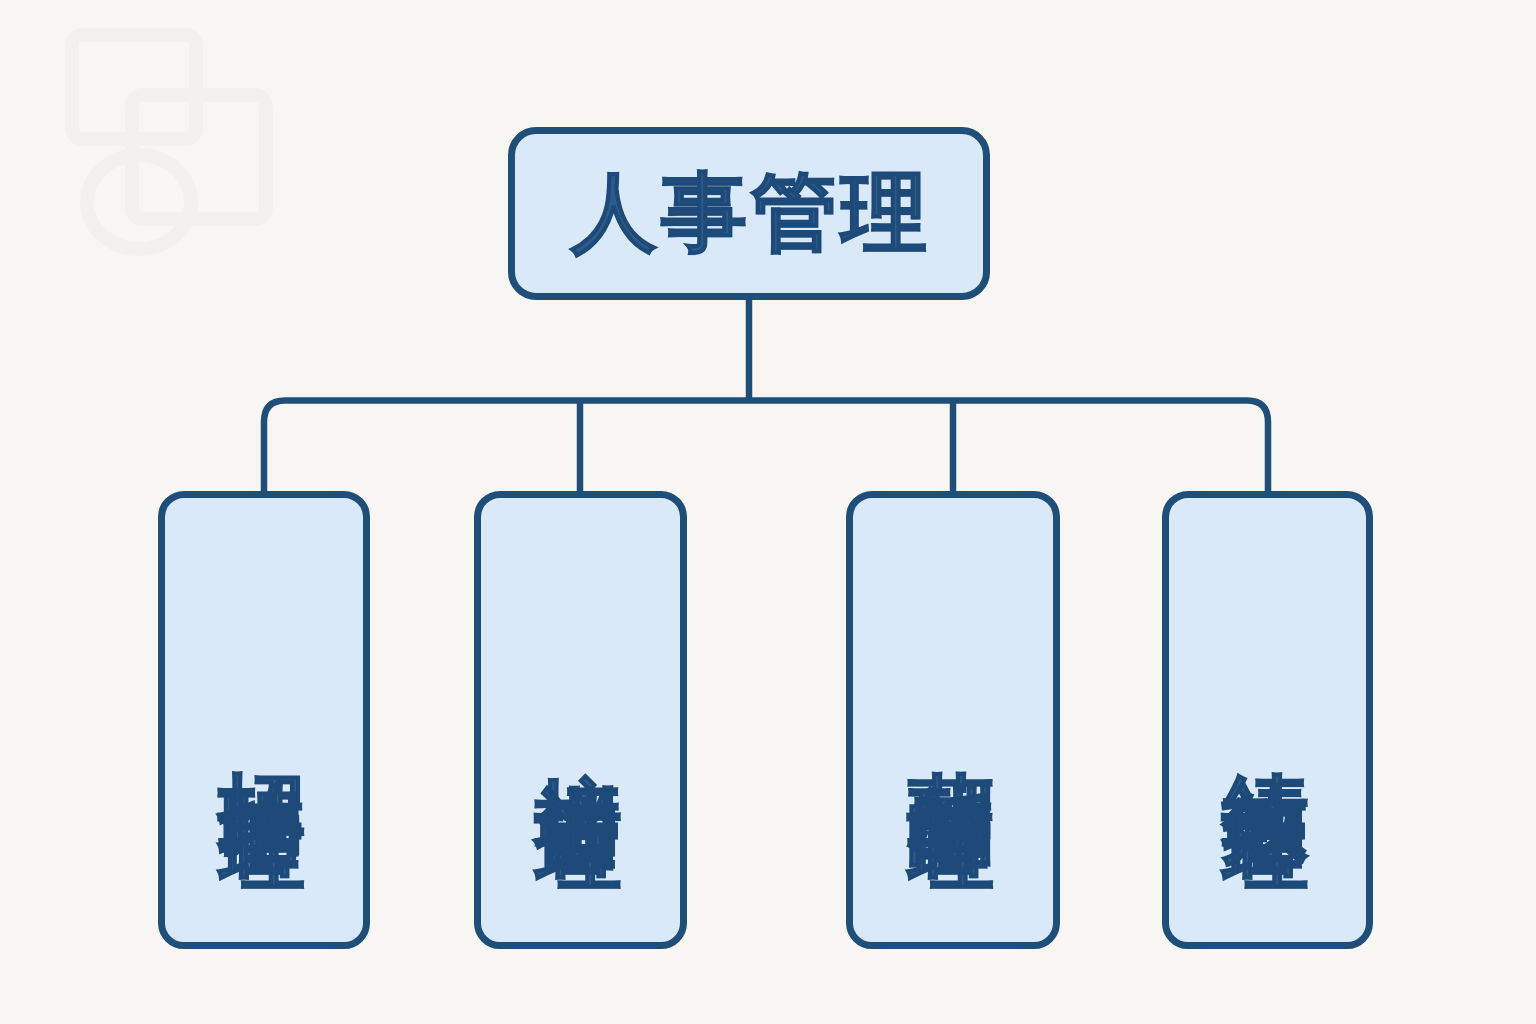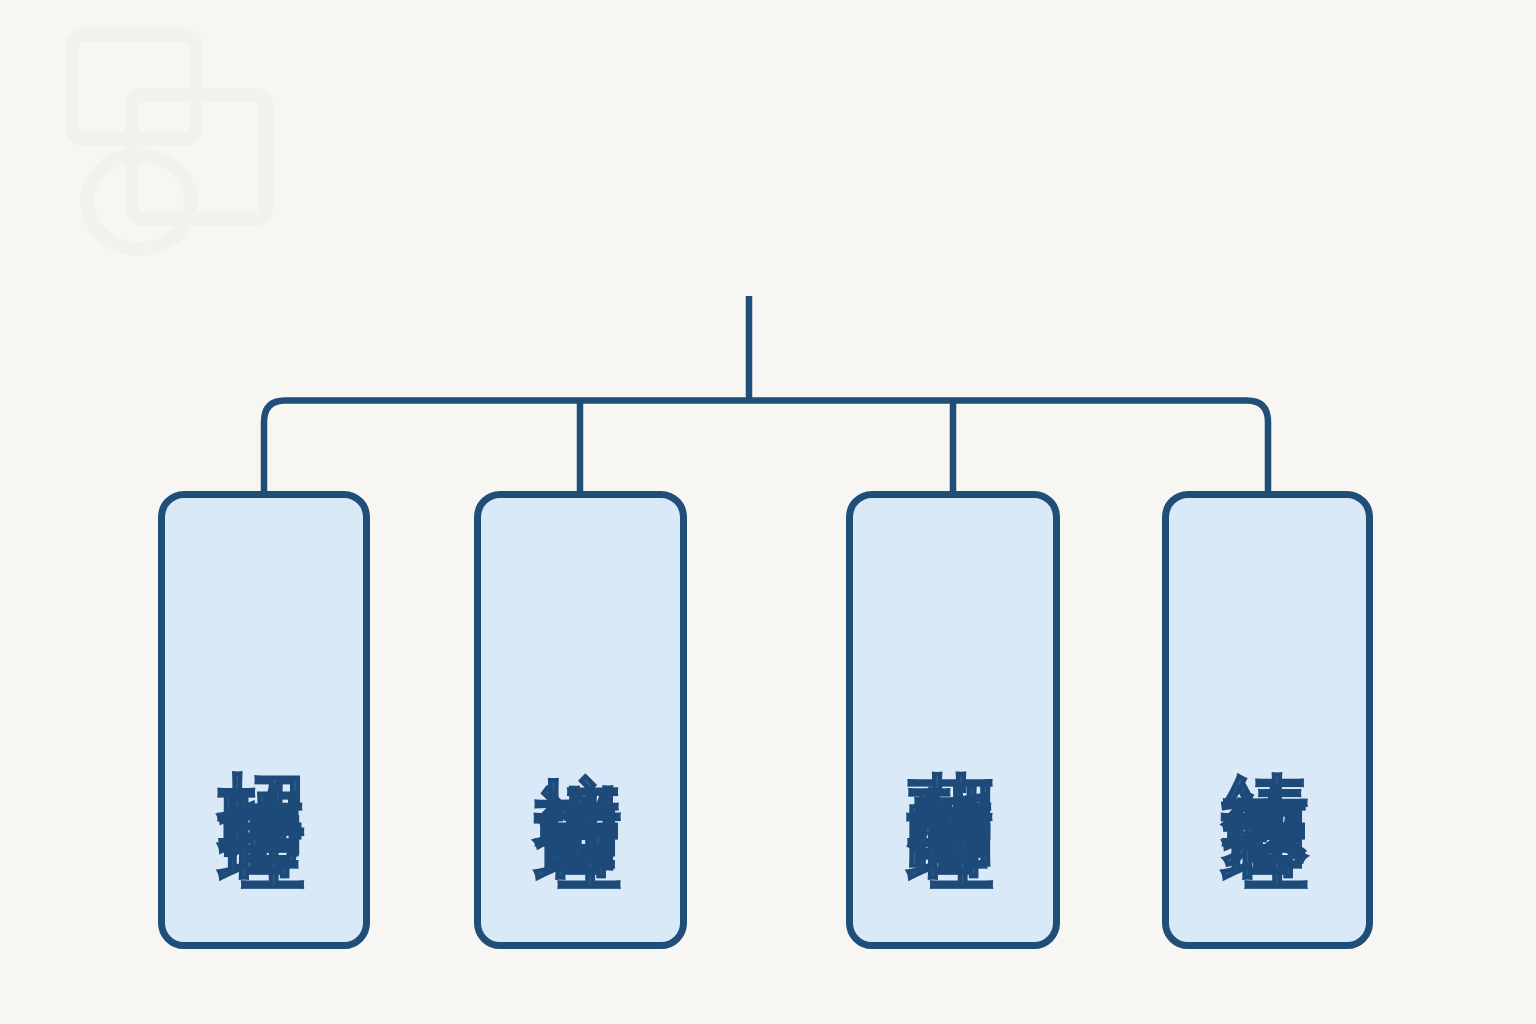--- a/index.html
+++ b/index.html
@@ -85,20 +85,23 @@
 
     <path d="M749 296 V 400" fill="none" stroke="#1f4e79" stroke-width="6.5"></path>
 
     <path d="M264 492 V 422 Q264 400.5 285 400.5 H 1247 Q1268 400.5 1268 422 V 492" fill="none" stroke="#1f4e79" stroke-width="6.5"></path>
 
     <path d="M580 400.5 V 492" fill="none" stroke="#1f4e79" stroke-width="6.5"></path>
 
     <path d="M953 400.5 V 492" fill="none" stroke="#1f4e79" stroke-width="6.5"></path>
   </svg>
 
+  <div class="node node-root">
+    <span class="label label-h">人事管理</span>
+  </div>
 
   <div class="node node-child c1">
     <span class="label label-v">招聘管理</span>
   </div>
 
   <div class="node node-child c2">
     <span class="label label-v">培训管理</span>
   </div>
 
   <div class="node node-child c3">

